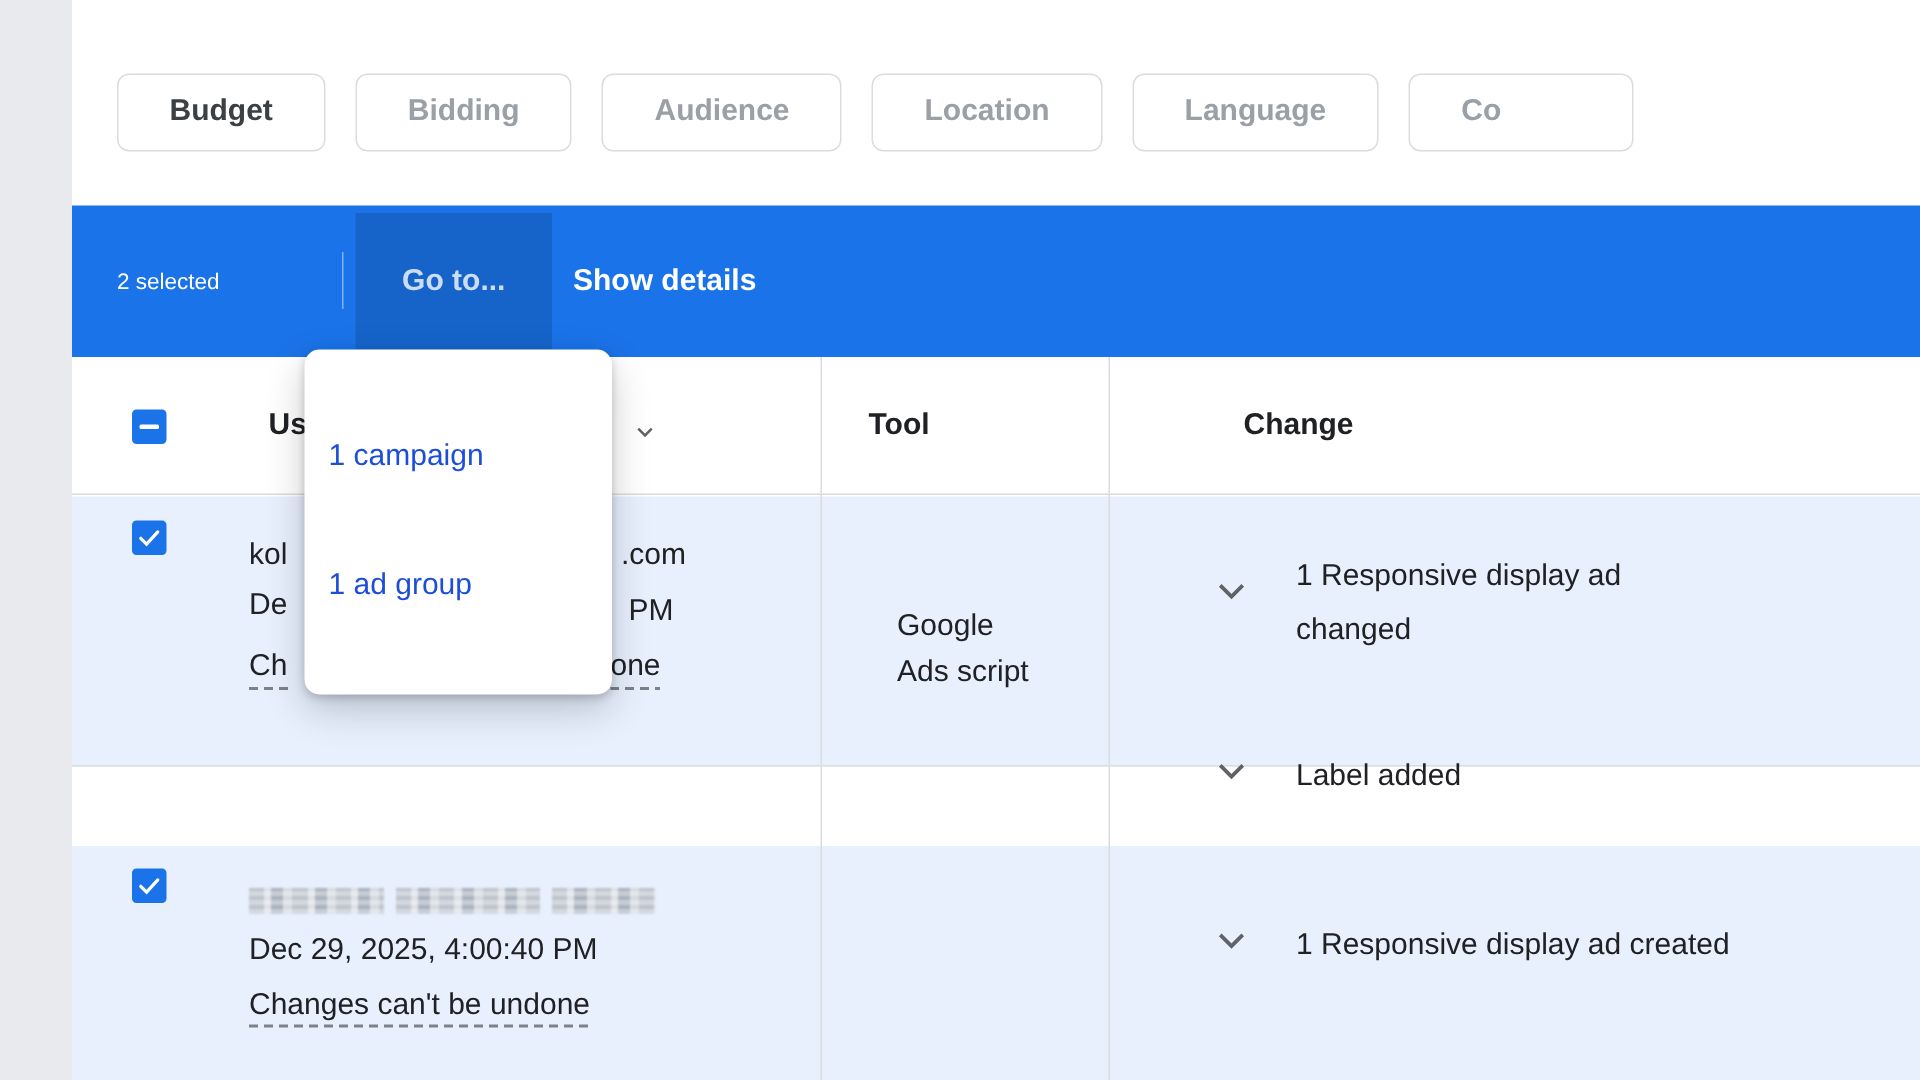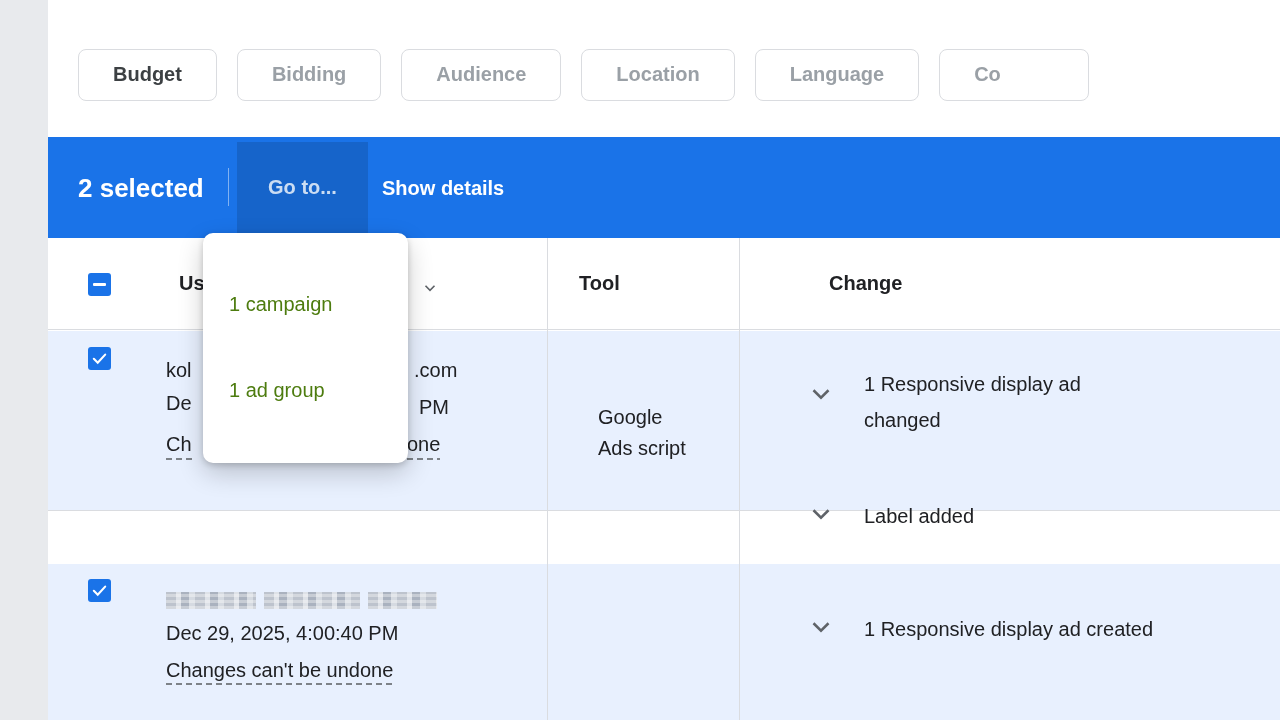--- a/index.html
+++ b/index.html
@@ -31,21 +31,21 @@
   .chip.cut   { width:150px; overflow:hidden; }
   .chip-check { display:flex; align-items:center; }
 
   
   .action-bar {
     position:absolute; left:48px; top:137px; width:1232px; height:101px;
     background:#1a73e8; color:#fff;
   }
   .sel-count {
     position:absolute; left:30px; top:50%; transform:translateY(-50%);
-    font-size:26px; font-weight:700;
+    font-size:15px; font-weight:400;
   }
   .bar-divider {
     position:absolute; left:180px; top:31px; width:1px; height:38px;
     background:rgba(255,255,255,0.45);
   }
   .goto-btn {
     position:absolute; left:189px; top:5px; width:131px; height:91px;
     background:rgba(0,0,0,0.13); display:flex; align-items:center; justify-content:center;
     font-size:20px; font-weight:600; color:rgba(255,255,255,0.78); cursor:pointer;
   }
@@ -121,22 +121,22 @@
   .vline { position:absolute; top:238px; height:482px; width:1px; background:#dadce0; z-index:3; }
   .vline.v1 { left:547px; } .vline.v2 { left:739px; }
 
   
   .menu {
     position:absolute; left:203px; top:233px; width:205px; height:230px;
     background:#fff; border-radius:10px; z-index:20; padding-top:28px;
     box-shadow:0 2px 6px rgba(0,0,0,0.18), 0 10px 26px rgba(0,0,0,0.20);
   }
   .menu-item {
-    height:86px; display:flex; align-items:center; padding-left:26px;
-    font-size:20px; color:#4d7c0f; cursor:pointer;text-align:center;
+    height:86px; display:flex; align-items:center; padding-left:16px;
+    font-size:20px; color:#1d4ed8; cursor:pointer;text-align:center;
   }
 </style>
 </head>
 <body>
 
 <div class="gutter"></div>
 
 <div class="chips-bar">
   <div class="chip dark">
     <span>Budget</span>

